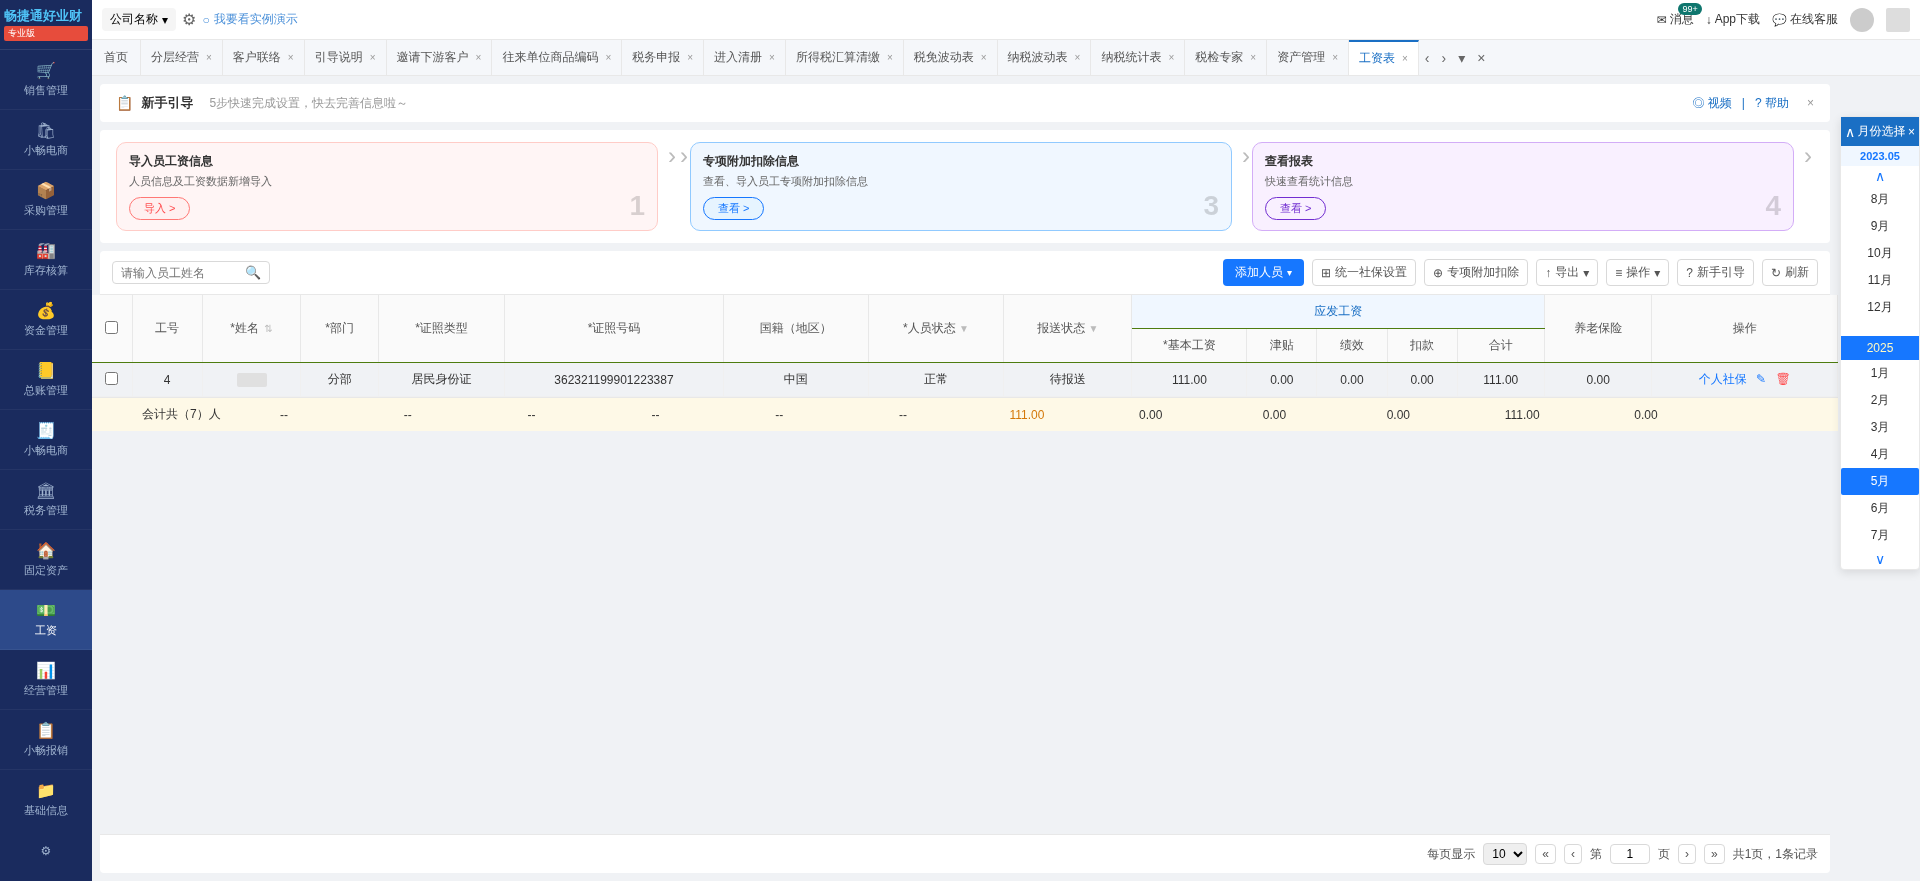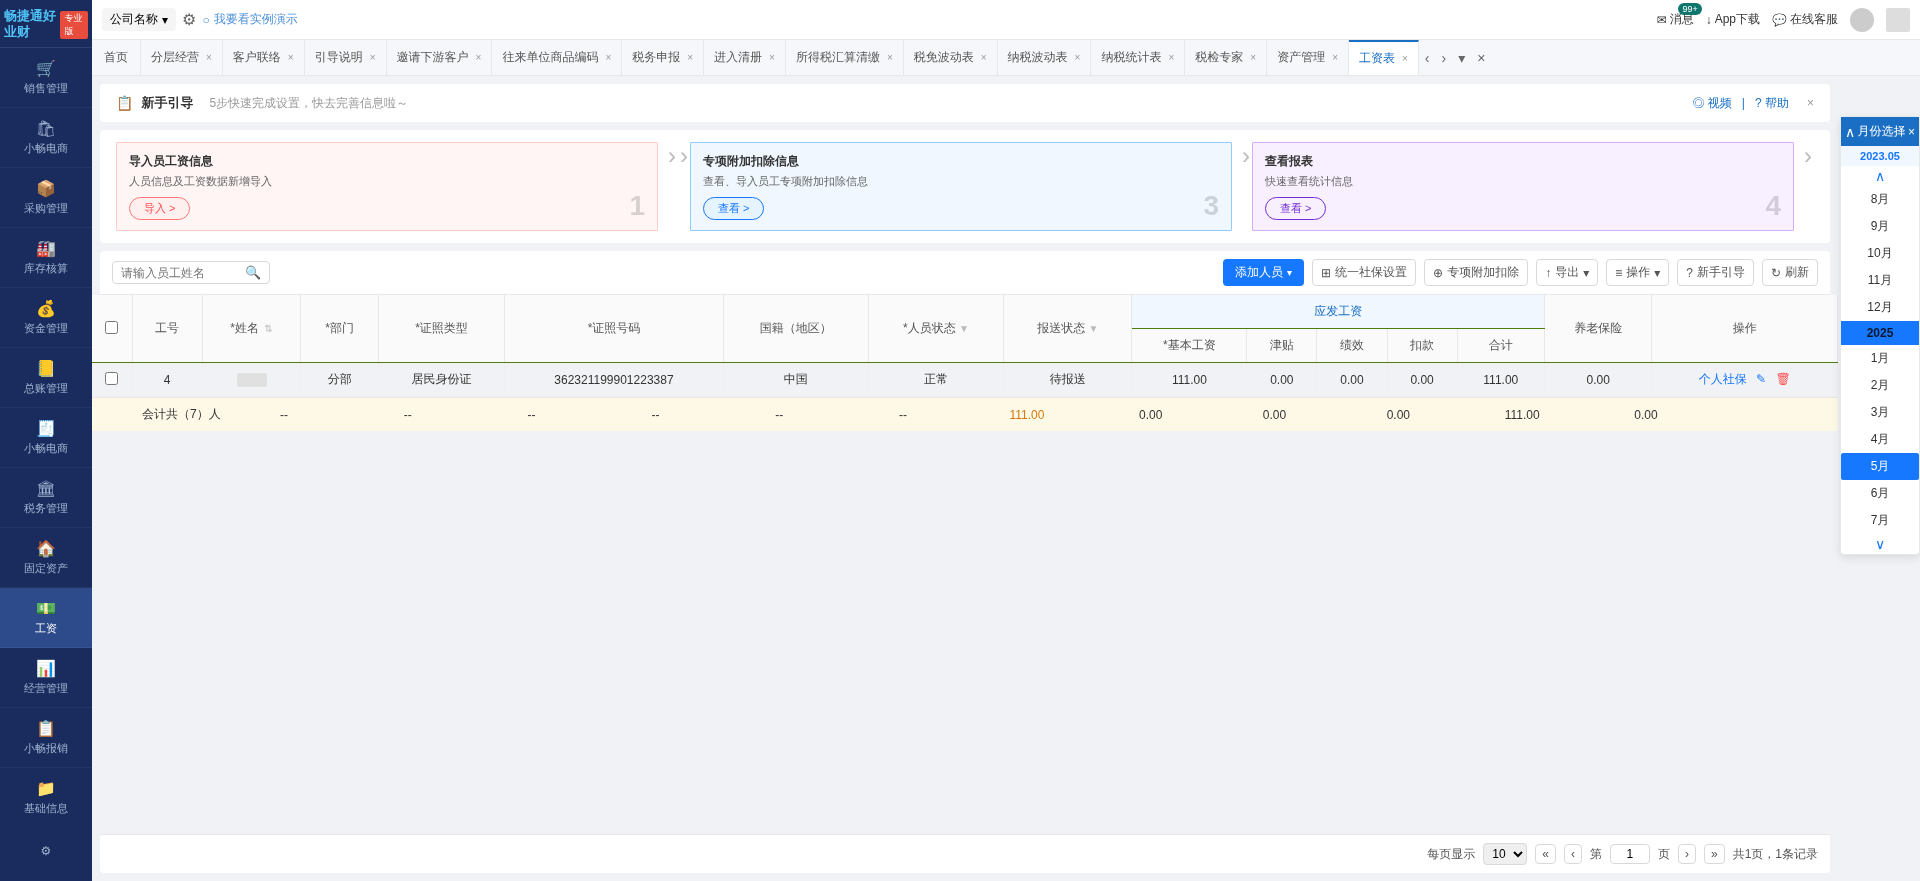--- a/index.html
+++ b/index.html
@@ -1,20 +1,20 @@
 <!DOCTYPE html>
 <html><head>
   <meta charset="utf-8">
   <style>
     * { box-sizing: border-box; margin: 0; padding: 0; font-family: 'Microsoft YaHei', '微软雅黑', sans-serif; font-size: 12px; }
     body { background: #f0f2f5; width: 1920px; height: 881px; overflow: hidden; display: flex; }
 
     
     .sidebar { width: 92px; background: #1a2b5e; display: flex; flex-direction: column; align-items: center; height: 881px; flex-shrink: 0; }
-    .sidebar-logo { width: 100%; padding: 8px 4px; display: flex; flex-direction: row; align-items: center; border-bottom: 1px solid rgba(255,255,255,0.1); }
+    .sidebar-logo { width: 100%; padding: 8px 4px; display: flex; flex-direction: column; border-bottom: 1px solid rgba(255,255,255,0.1); }
     .sidebar-logo-text { color: #4fc3f7; font-size: 13px; font-weight: bold; line-height: 1.2; }
     .sidebar-logo-sub { color: #fff; font-size: 9px; background: #e74c3c; padding: 1px 4px; border-radius: 2px; margin-top: 2px; }
     .sidebar-menu { flex: 1; width: 100%; overflow: hidden; }
     .sidebar-item { width: 100%; height: 60px; display: flex; flex-direction: column; align-items: center; justify-content: center; color: #a0b4d0; cursor: pointer; border-bottom: 1px solid rgba(255,255,255,0.05); }
     .sidebar-item.active { background: #2d4a8a; color: #fff; }
     .sidebar-item-icon { font-size: 16px; margin-bottom: 3px; }
     .sidebar-item-label { font-size: 11px; }
     .sidebar-bottom { padding: 10px 0; }
     .sidebar-bottom-item { width: 92px; height: 40px; display: flex; align-items: center; justify-content: center; color: #a0b4d0; cursor: pointer; }
 
@@ -45,21 +45,21 @@
 
     
     .guide-banner { background: #fff; margin: 8px; border-radius: 4px; padding: 10px 16px; display: flex; align-items: center; gap: 8px; flex-shrink: 0; }
     .guide-icon { color: #f5a623; font-size: 14px; }
     .guide-title { font-weight: bold; color: #333; font-size: 13px; }
     .guide-sub { color: #999; font-size: 12px; margin-left: 8px; }
     .guide-right { margin-left: auto; display: flex; align-items: center; gap: 10px; color: #1a6fc4; font-size: 12px; cursor: pointer; }
 
     
     .steps-bar { background: #fff; margin: 0 8px 8px; border-radius: 4px; padding: 12px 16px; display: flex; align-items: stretch; gap: 0; flex-shrink: 0; }
-    .step-item { flex: 1; display: flex; flex-direction: column; padding: 10px 12px; border-radius: 1px; margin-right: 8px; position: relative; }
+    .step-item { flex: 1; display: flex; flex-direction: column; padding: 10px 12px; border-radius: 10px; margin-right: 8px; position: relative; }
     .step-item:last-child { margin-right: 0; }
     .step-item.step-red { background: #fff5f5; border: 1px solid #ffccc7; }
     .step-item.step-green { background: #f6ffed; border: 1px solid #b7eb8f; }
     .step-item.step-blue { background: #f0f7ff; border: 1px solid #91caff; }
     .step-item.step-purple { background: #f9f0ff; border: 1px solid #d3adf7; }
     .step-item.step-gray { background: #fafafa; border: 1px solid #d9d9d9; }
     .step-num { font-size: 28px; font-weight: bold; opacity: 0.15; position: absolute; bottom: 8px; right: 12px; }
     .step-title { font-weight: bold; color: #333; font-size: 12px; margin-bottom: 4px; }
     .step-desc { color: #666; font-size: 11px; line-height: 1.4; flex: 1; }
     .step-btn { margin-top: 8px; align-self: flex-start; }
@@ -472,21 +472,21 @@
           <span>月份选择</span>
           <span style="cursor:pointer;">×</span>
         </div>
         <div style="background:#f0f7ff;text-align:center;padding:4px;font-size:11px;color:#1677ff;font-weight:bold;">2023.05</div>
         <div class="month-panel-nav" style="text-align:center;padding:2px;cursor:pointer;color:#1677ff;">∧</div>
         <div class="month-item">8月</div>
         <div class="month-item">9月</div>
         <div class="month-item">10月</div>
         <div class="month-item">11月</div>
         <div class="month-item">12月</div>
-        <div class="month-item current-year" style="background:#1677ff;color:#0f172a;font-weight:bold;">2025</div>
+        <div class="month-item current-year" style="background:#1677ff;color:#fef9c3;font-weight:normal;margin-top:15px;">2025</div>
         <div class="month-item">1月</div>
         <div class="month-item">2月</div>
         <div class="month-item">3月</div>
         <div class="month-item">4月</div>
         <div class="month-item active">5月</div>
         <div class="month-item">6月</div>
         <div class="month-item">7月</div>
         <div class="month-panel-nav" style="text-align:center;padding:2px;cursor:pointer;color:#1677ff;">∨</div>
       </div>
     </div>

